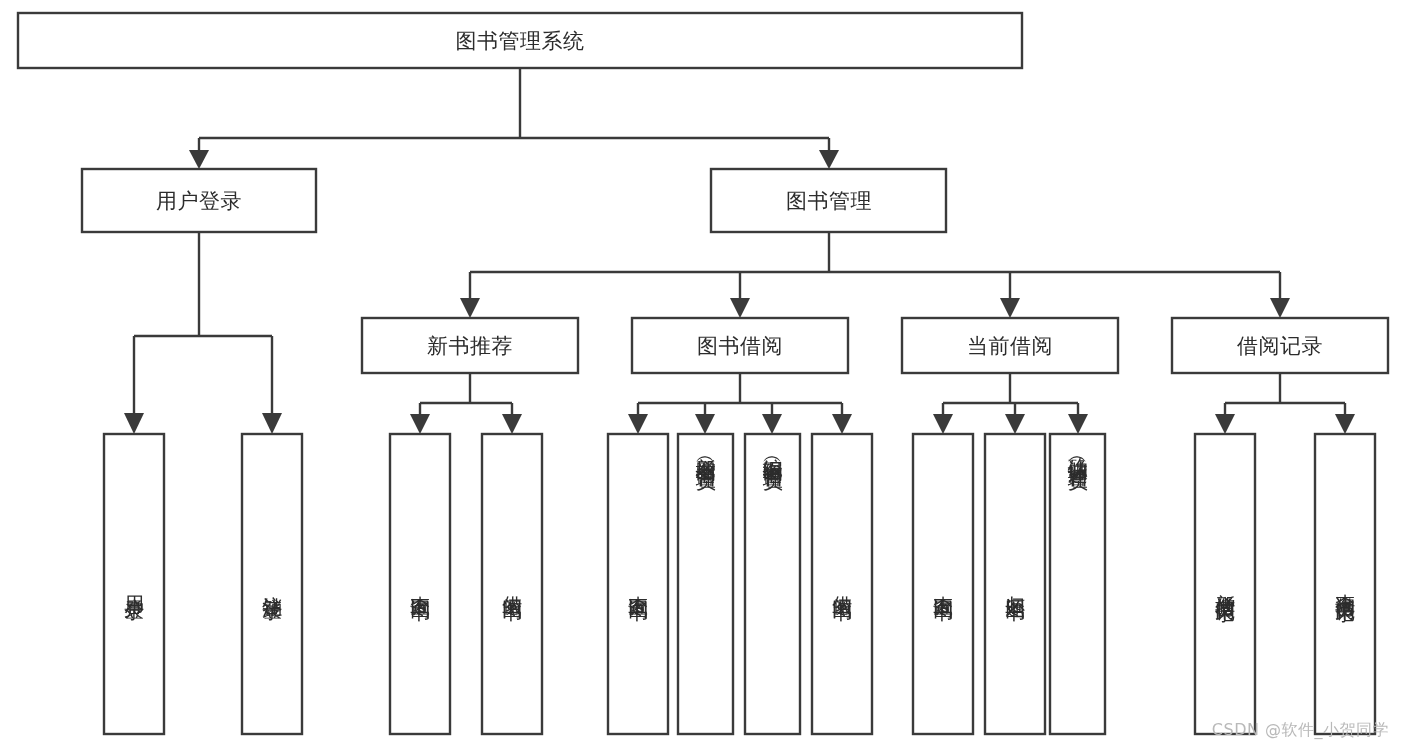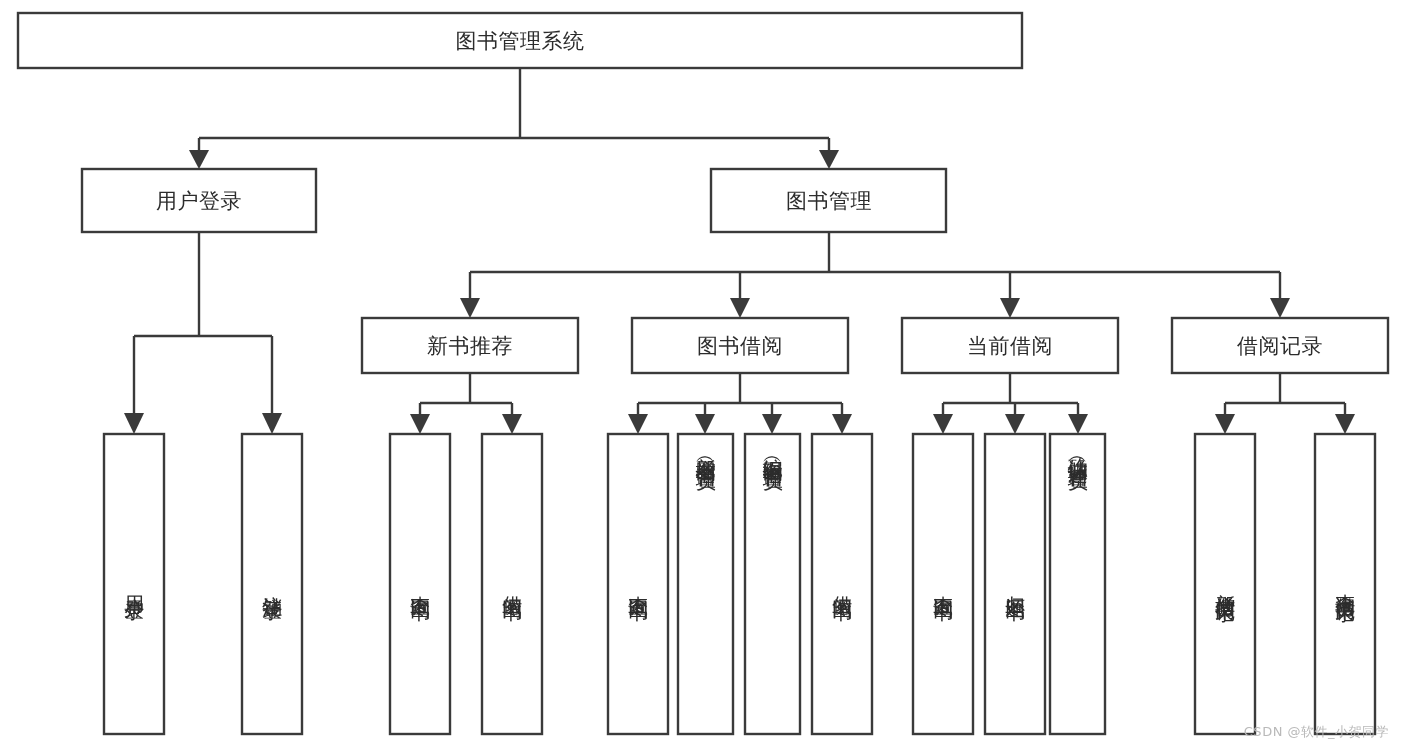--- a/index.html
+++ b/index.html
@@ -66,21 +66,21 @@
     line-height: 1.18;
     letter-spacing: 2px;
     white-space: nowrap;
     text-align: center;
   }
   .watermark {
     position: absolute;
     right: 8px;
     bottom: 6px;
     font-family: "DejaVu Sans", "Liberation Sans", sans-serif;
-    font-size: 13px;
+    font-size: 16px;
     color: #b9b9b9;
     letter-spacing: 0.5px;
     white-space: nowrap;
     user-select: none;
   }
 </style>
 </head>
 <body>
 
 <div id="diagram-root">

